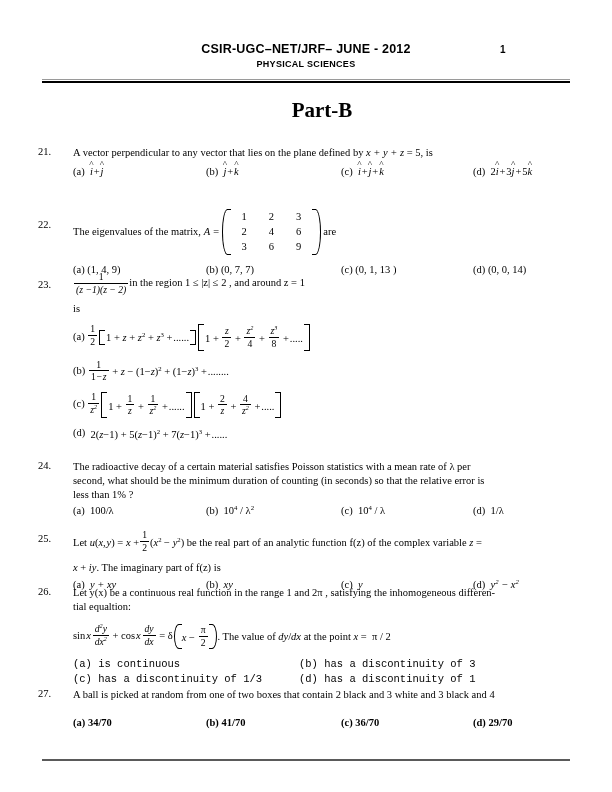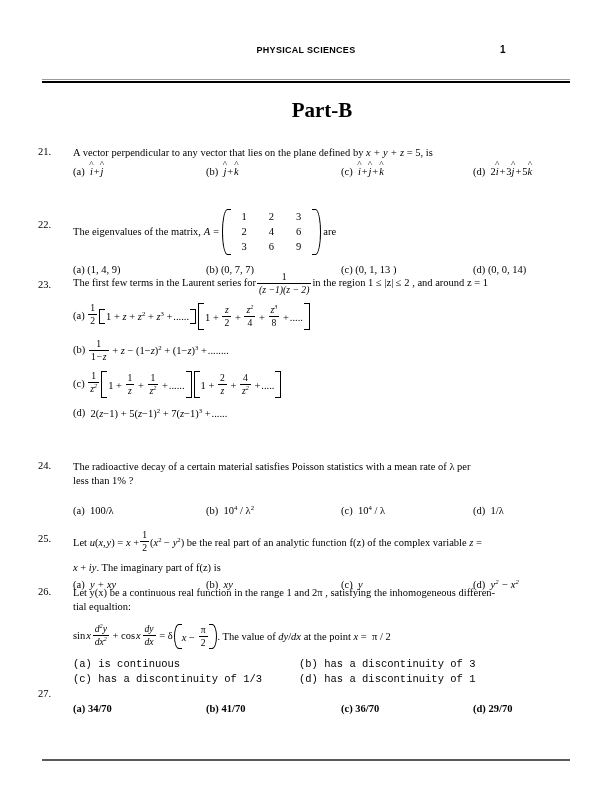--- a/index.html
+++ b/index.html
@@ -190,20 +190,21 @@
 
   .inlinemath { display: inline-block; vertical-align: middle; }
   .tall { line-height: 1.0; }
 </style>
 </head>
 <body>
 
 <div class="page">
 
   <div class="hdr">
+    <div class="hdr-title">CSIR-UGC–NET/JRF– JUNE - 2012</div>
     <div class="hdr-sub">PHYSICAL SCIENCES</div>
   </div>
   <div class="page-num">1</div>
   <div class="rule-top"></div>
   <div class="part-title">Part-B</div>
 
   <div class="qwrap" style="top:146px;">
     <div class="qnum">21.</div>
     <div class="qbody nojust">
       <span>A vector perpendicular to any vector that lies on the plane defined by </span><span class="mi">x + y + z</span><span> = 5, is</span>
@@ -268,25 +269,26 @@
       <div class="opt o4">
         <span>(d)</span>
         <span>(0, 0, 14)</span>
       </div>
     </div>
   </div>
 
   <div class="qwrap" style="top:272px;">
     <div class="qnum" style="top:7px;">23.</div>
     <div class="qbody nojust">
-      <span class="inlinemath" style="vertical-align:middle;">The first few terms in the Laurent series for </span><span class="frac" style="vertical-align:-0.75em;">
+      <span class="frac" style="vertical-align:-0.75em;">
         <span class="num">1</span>
         <span class="den mi">(z −1)(z − 2)</span>
       </span><span class="inlinemath" style="vertical-align:middle;"> in the region 1 ≤ |z| ≤ 2 , and around z = 1</span>
     </div>
+    <div class="qbody nojust" style="margin-top:7px;">is</div>
 
     <div class="optline" style="margin-top:8px;">
       <span class="optlabel">(a)</span>
       <span class="inlinemath" style="vertical-align:middle;">
         <span class="frac" style="vertical-align:-0.55em;"><span class="num">1</span><span class="den">2</span></span><span class="sqbr" style="padding:2px 7px;">1 + <span class="mi">z</span> + <span class="mi">z</span><sup>2</sup> + <span class="mi">z</span><sup>3</sup> + ......</span><span class="sqbr" style="padding:2px 7px;">1 + <span class="frac"><span class="num mi">z</span><span class="den">2</span></span> + <span class="frac"><span class="num mi">z<sup>2</sup></span><span class="den">4</span></span> + <span class="frac"><span class="num mi">z<sup>3</sup></span><span class="den">8</span></span> + .....</span>
       </span>
     </div>
 
     <div class="optline" style="margin-top:9px;">
       <span class="optlabel">(b)</span>
@@ -308,24 +310,27 @@
         &nbsp;2(<span class="mi">z</span>−1) + 5(<span class="mi">z</span>−1)<sup>2</sup> + 7(<span class="mi">z</span>−1)<sup>3</sup> + ......
       </span>
     </div>
   </div>
 
   <div class="qwrap" style="top:460px;">
     <div class="qnum">24.</div>
     <div class="qbody" style="width:505px;">
       <span>The radioactive decay of a certain material satisfies Poisson statistics with a mean rate of λ  per</span>
     </div>
+    <div class="qbody" style="width:505px;">
+      <span>second, what should be the minimum duration of counting (in seconds) so that the relative error is</span>
+    </div>
     <div class="qbody nojust">
       <span>less than 1% ?</span>
     </div>
-    <div class="opts" style="margin-top:17px;">
+    <div class="opts" style="margin-top:3px;">
       <div class="opt o1">
         <span>(a)</span>
         <span>&nbsp;100/λ</span>
       </div>
       <div class="opt o2">
         <span>(b)</span>
         <span>&nbsp;10<sup>4</sup> / λ<sup>2</sup></span>
       </div>
       <div class="opt o3">
         <span>(c)</span>
@@ -396,20 +401,23 @@
       </div>
       <div class="opt c2">
         <span>(d)</span>
         <span>has a discontinuity of 1</span>
       </div>
     </div>
   </div>
 
   <div class="qwrap" style="top:688px;">
     <div class="qnum">27.</div>
+    <div class="qbody" style="width:505px;">
+      <span>A ball is picked at random from one of two boxes that contain 2 black and 3 white and 3 black and  4</span>
+    </div>
     <div class="opts" style="margin-top:15px;font-weight:bold;">
       <div class="opt o1">
         <span>(a)</span>
         <span>34/70</span>
       </div>
       <div class="opt o2">
         <span>(b)</span>
         <span>41/70</span>
       </div>
       <div class="opt o3">

